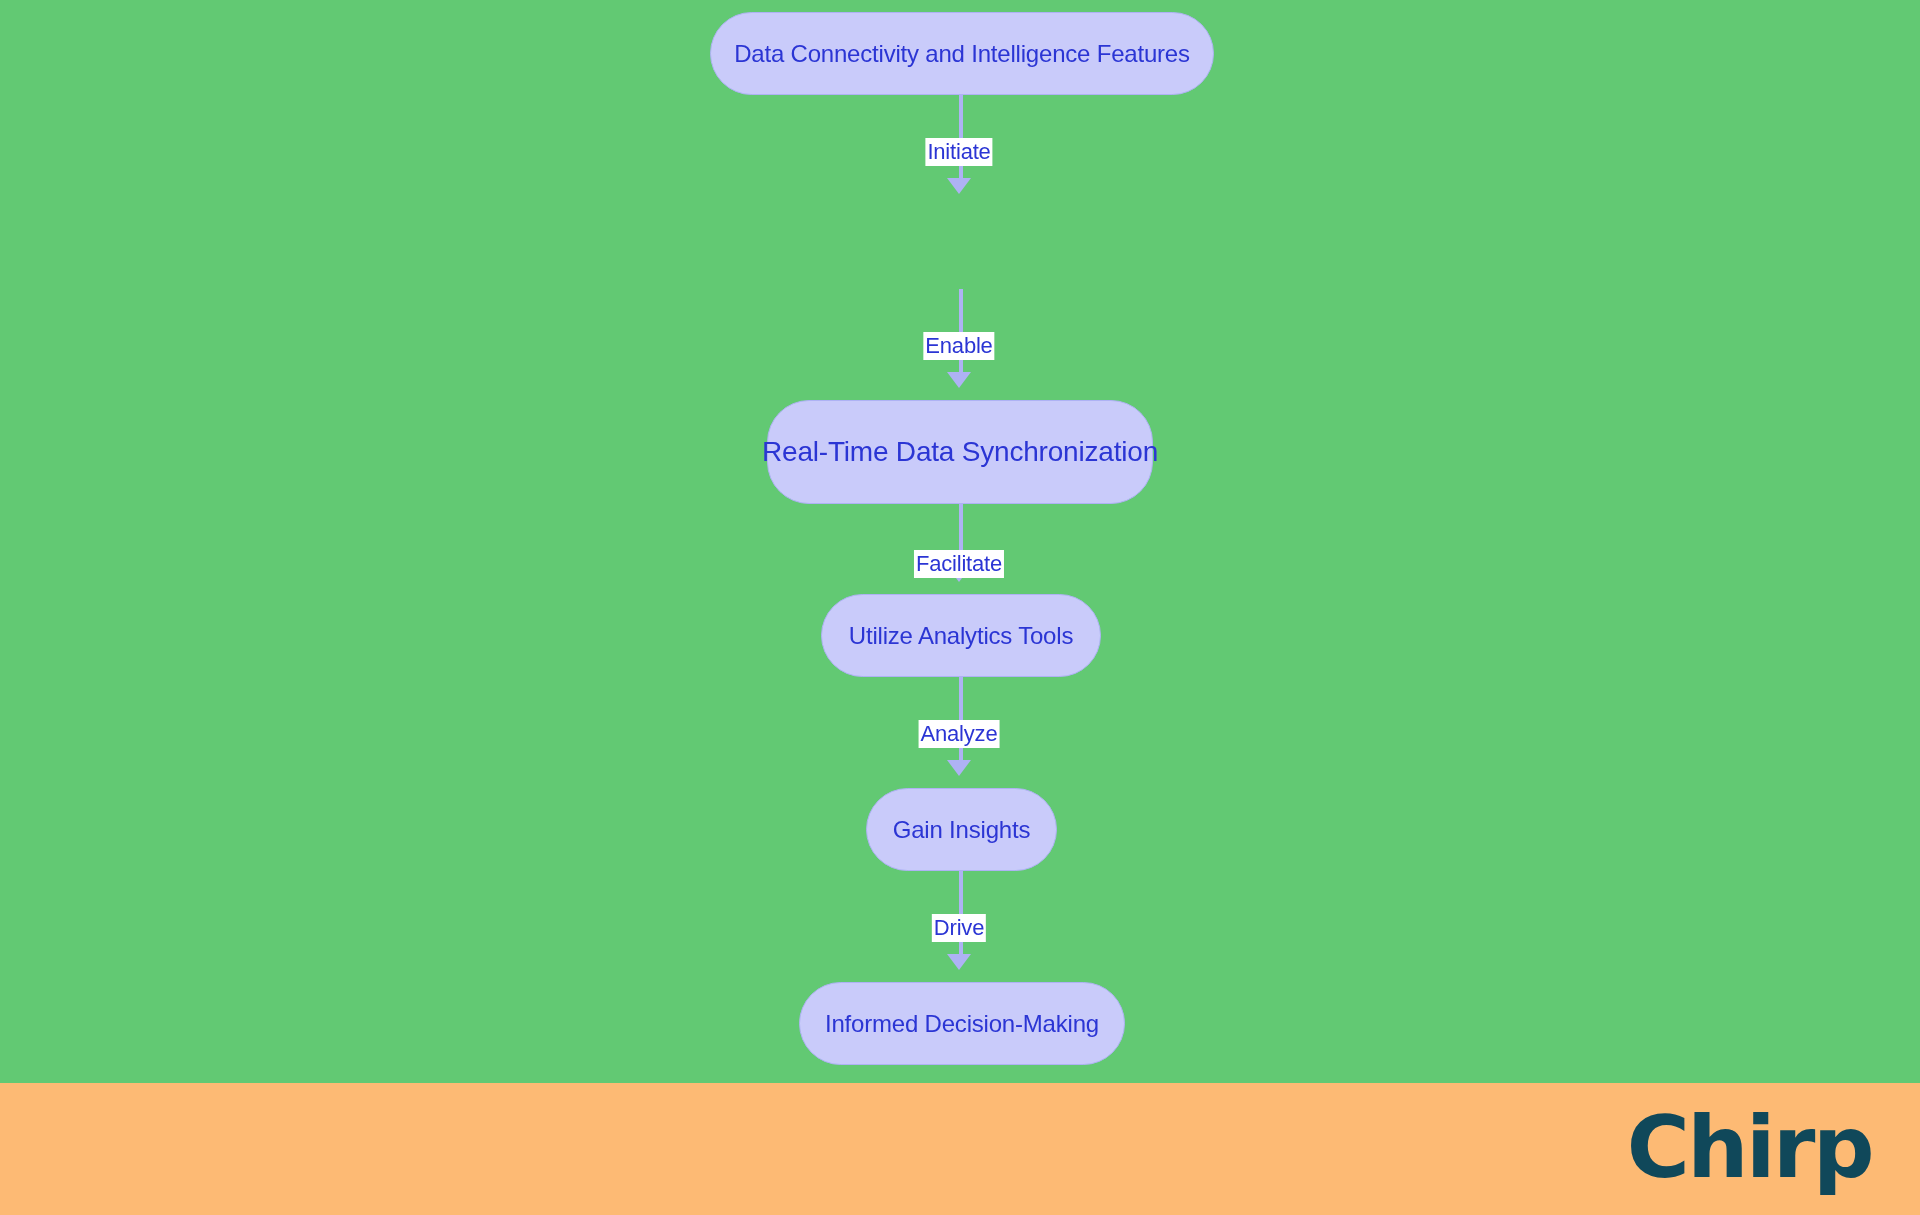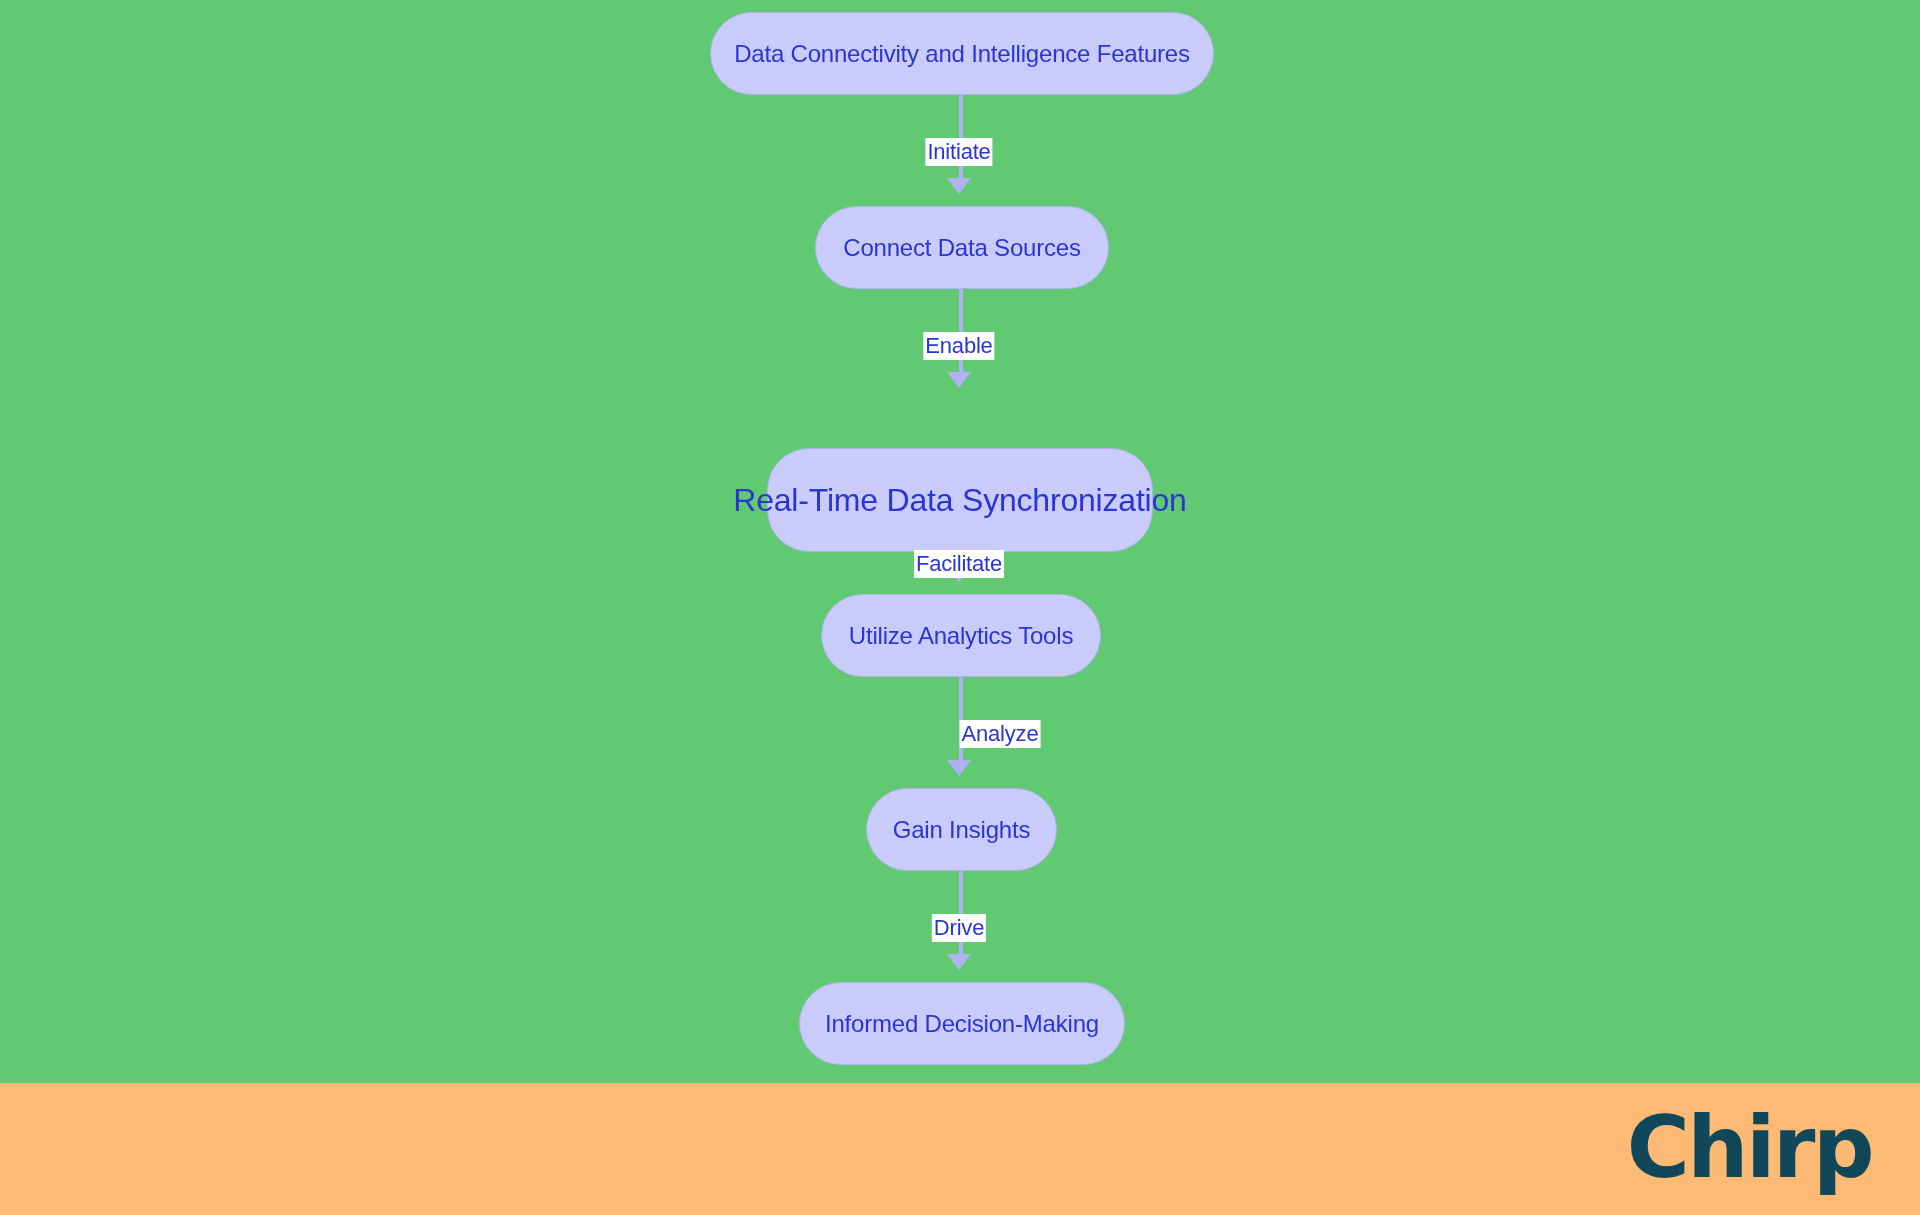--- a/index.html
+++ b/index.html
@@ -54,21 +54,21 @@
   }
 
   .node-label {
     display: block;
     line-height: 1;
   }
 
   
   #node-0 { left: 710px;  top: 12px;   width: 504px; height: 83px;  border-radius: 42px; font-size: 24px; }
   #node-1 { left: 815px;  top: 206px;  width: 294px; height: 83px;  border-radius: 42px; font-size: 24px; }
-  #node-2 { left: 767px;  top: 400px;  width: 386px; height: 104px;  border-radius: 42px; font-size: 32px; margin-top: 48px; }
+  #node-2 { left: 767px;  top: 400px;  width: 386px; height: 104px;  border-radius: 42px; font-size: 28px; }
   #node-3 { left: 821px;  top: 594px;  width: 280px; height: 83px;  border-radius: 42px; font-size: 24px; }
   #node-4 { left: 866px;  top: 788px;  width: 191px; height: 83px;  border-radius: 42px; font-size: 24px; }
   #node-5 { left: 799px;  top: 982px;  width: 326px; height: 83px;  border-radius: 42px; font-size: 24px; }
 
   
   .edge-line {
     position: absolute;
     width: 4px;
     background: #aeb2f4;
     left: 959px;
@@ -103,21 +103,21 @@
     font-size: 22px;
     line-height: 26px;
     padding: 1px 2px;
     white-space: nowrap;
     transform: translateX(-50%);
     letter-spacing: -0.2px;
   }
   #edge-label-0 { left: 959px; top: 138px; }
   #edge-label-1 { left: 959px; top: 332px; }
   #edge-label-2 { left: 959px; top: 526px; margin-top: 24px; }
-  #edge-label-3 { left: 959px; top: 720px; margin-left: 41px; }
+  #edge-label-3 { left: 959px; top: 720px; }
   #edge-label-4 { left: 959px; top: 914px; }
 
   
   #footer {
     position: absolute;
     left: 0;
     top: 1083px;
     width: 1920px;
     height: 132px;
     background: #fdba74;
@@ -155,23 +155,20 @@
       <div class="edge-line" id="edge-line-3"></div>
       <div class="edge-arrow" id="edge-arrow-3"></div>
 
       <div class="edge-line" id="edge-line-4"></div>
       <div class="edge-arrow" id="edge-arrow-4"></div>
 
       <div class="node" id="node-0">
         <span class="node-label">Data Connectivity and Intelligence Features</span>
       </div>
 
-      <div class="node" id="node-1">
-        <span class="node-label">Connect Data Sources</span>
-      </div>
 
       <div class="node" id="node-2">
         <span class="node-label">Real-Time Data Synchronization</span>
       </div>
 
       <div class="node" id="node-3">
         <span class="node-label">Utilize Analytics Tools</span>
       </div>
 
       <div class="node" id="node-5">

